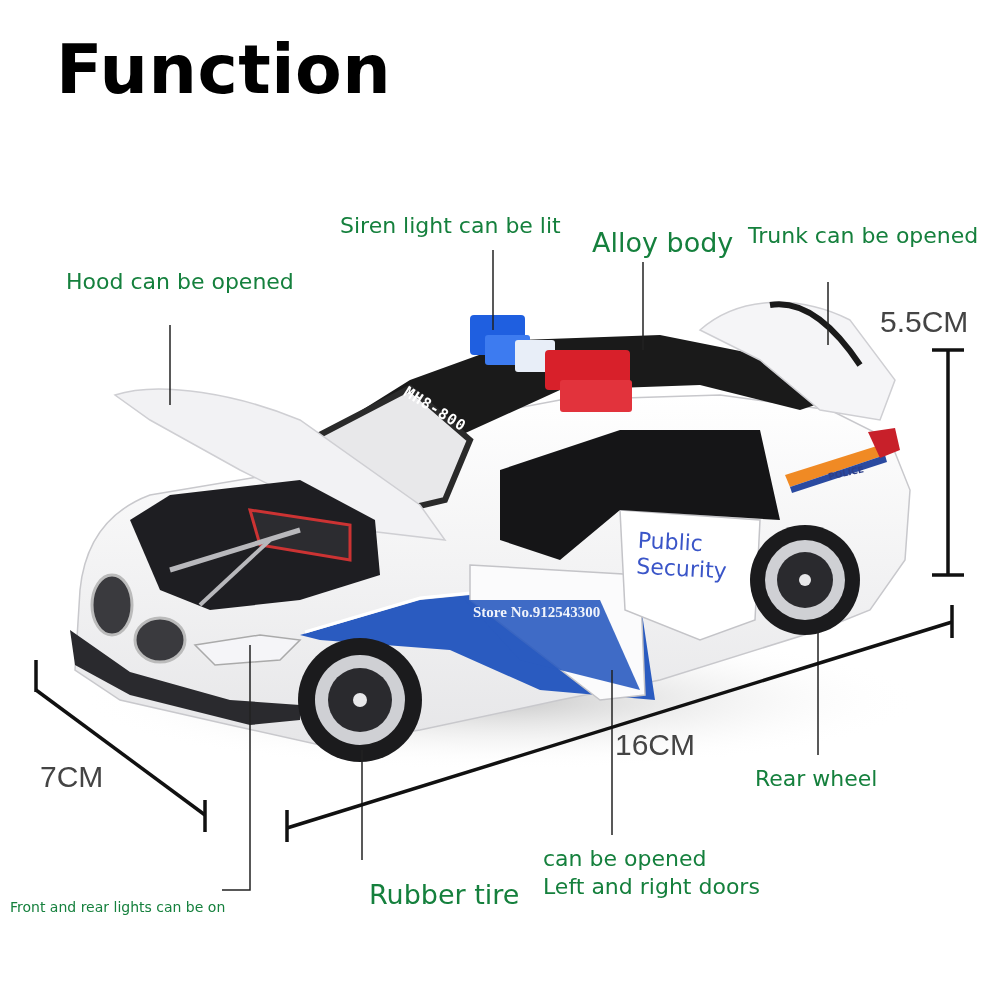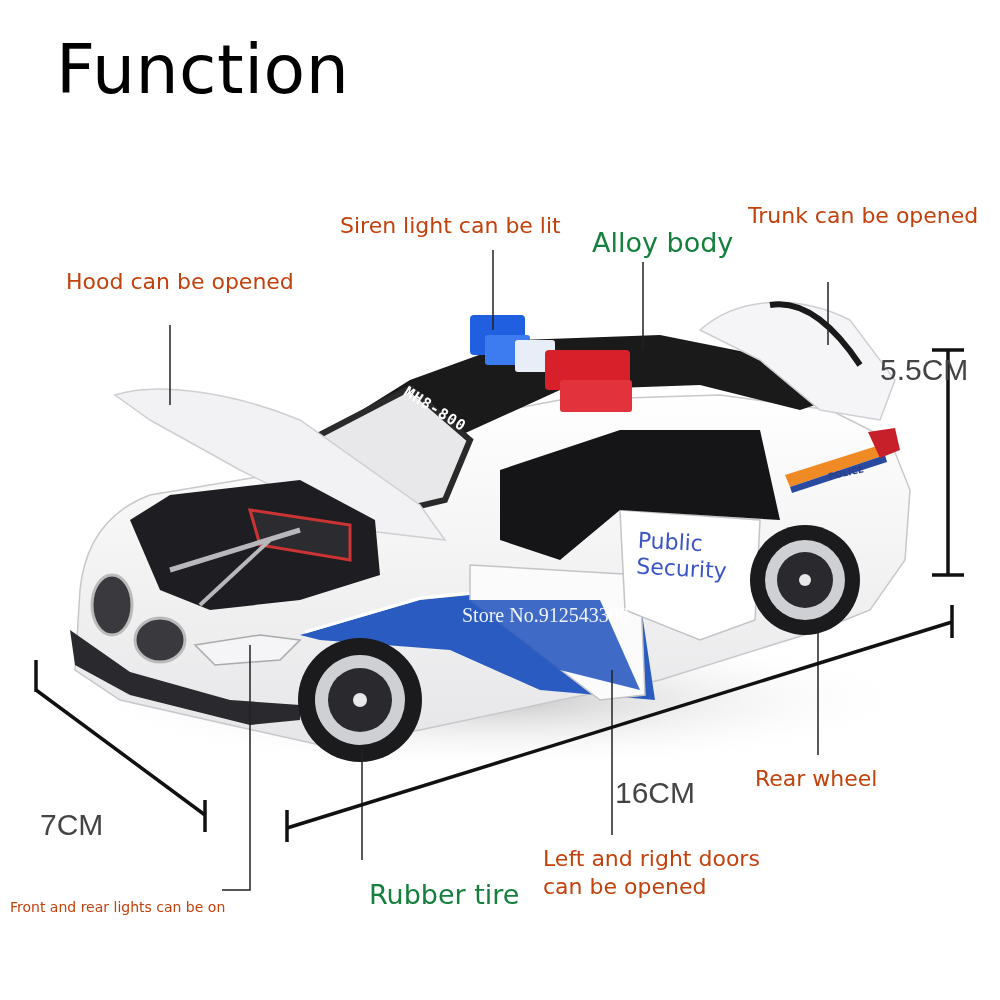--- a/index.html
+++ b/index.html
@@ -4,33 +4,33 @@
   <style>
     html, body { margin: 0; padding: 0; }
     body {
       width: 1000px; height: 1000px; position: relative; overflow: hidden;
       background: #ffffff;
       font-family: "DejaVu Sans", "Liberation Sans", sans-serif;
       color: #222;
     }
     .title {
       position: absolute; left: 56px; top: 36px;
-      font-size: 68px; font-weight: 400; color: #000; letter-spacing: 0.5px;
+      font-size: 68px; font-weight: 700; color: #000; letter-spacing: 0.5px;
       line-height: 1;
     }
     .label {
-      position: absolute; font-size: 22px; color: #c2410c; line-height: 1.25;
+      position: absolute; font-size: 22px; color: #15803d; line-height: 1.25;
       white-space: nowrap;
     }
     .label.big { font-size: 27px; color: #15803d; }
-    .dim { position: absolute; font-size: 30px; color: #444; font-family: "Liberation Sans", sans-serif; margin-top: 48px; }
+    .dim { position: absolute; font-size: 30px; color: #444; font-family: "Liberation Sans", sans-serif; }
     svg.scene { position: absolute; left: 0; top: 0; }
     .watermark {
-      position: absolute; left: 462px; top: 604px; font-size: 20px; color: rgba(255,255,255,0.92);
-      font-family: "Liberation Serif", serif; white-space: nowrap;
+      position: absolute; left: 473px; top: 604px; font-size: 15px; color: rgba(255,255,255,0.92);
+      font-family: "Liberation Serif", serif; white-space: nowrap; font-weight: bold;
     }
     .door-text {
       position: absolute; left: 637px; top: 530px; font-size: 22px; color: #3a55c8;
       line-height: 1.2; transform: rotate(3deg); font-family: "DejaVu Sans", sans-serif;
     }
     .police-text {
       position: absolute; left: 828px; top: 468px; font-size: 9px; color: #2d3f8a;
       transform: rotate(-12deg); font-weight: bold;
     }
     .plate-text {
@@ -151,27 +151,27 @@
 <div class="plate-text">MH8-800</div>
 <div class="door-text">
   <div>Public</div>
   <div>Security</div>
 </div>
 <div class="police-text">POLICE</div>
 <div class="watermark">Store No.912543300</div>
 
 <div class="label" style="left:340px; top:212px;">Siren light can be lit</div>
 <div class="label big" style="left:592px; top:226px;">Alloy body</div>
-<div class="label" style="left:748px; top:202px;">Trunk can be opened</div>
+<div class="label" style="left:748px; top:222px;">Trunk can be opened</div>
 <div class="label" style="left:66px; top:268px;">Hood can be opened</div>
 <div class="label" style="left:10px; top:899px; font-size:14px;">Front and rear lights can be on</div>
 <div class="label big" style="left:369px; top:878px;">Rubber tire</div>
 <div class="label" style="left:543px; top:845px;">
+  <div>can be opened</div>
   <div>Left and right doors</div>
-  <div>can be opened</div>
 </div>
 <div class="label" style="left:755px; top:765px;">
   <div>Rear wheel</div>
 </div>
 
 <div class="dim" style="left:880px; top:305px;">5.5CM</div>
 <div class="dim" style="left:40px; top:760px;text-align:right;">7CM</div>
 <div class="dim" style="left:615px; top:728px;">16CM</div>
 
 </body></html>

